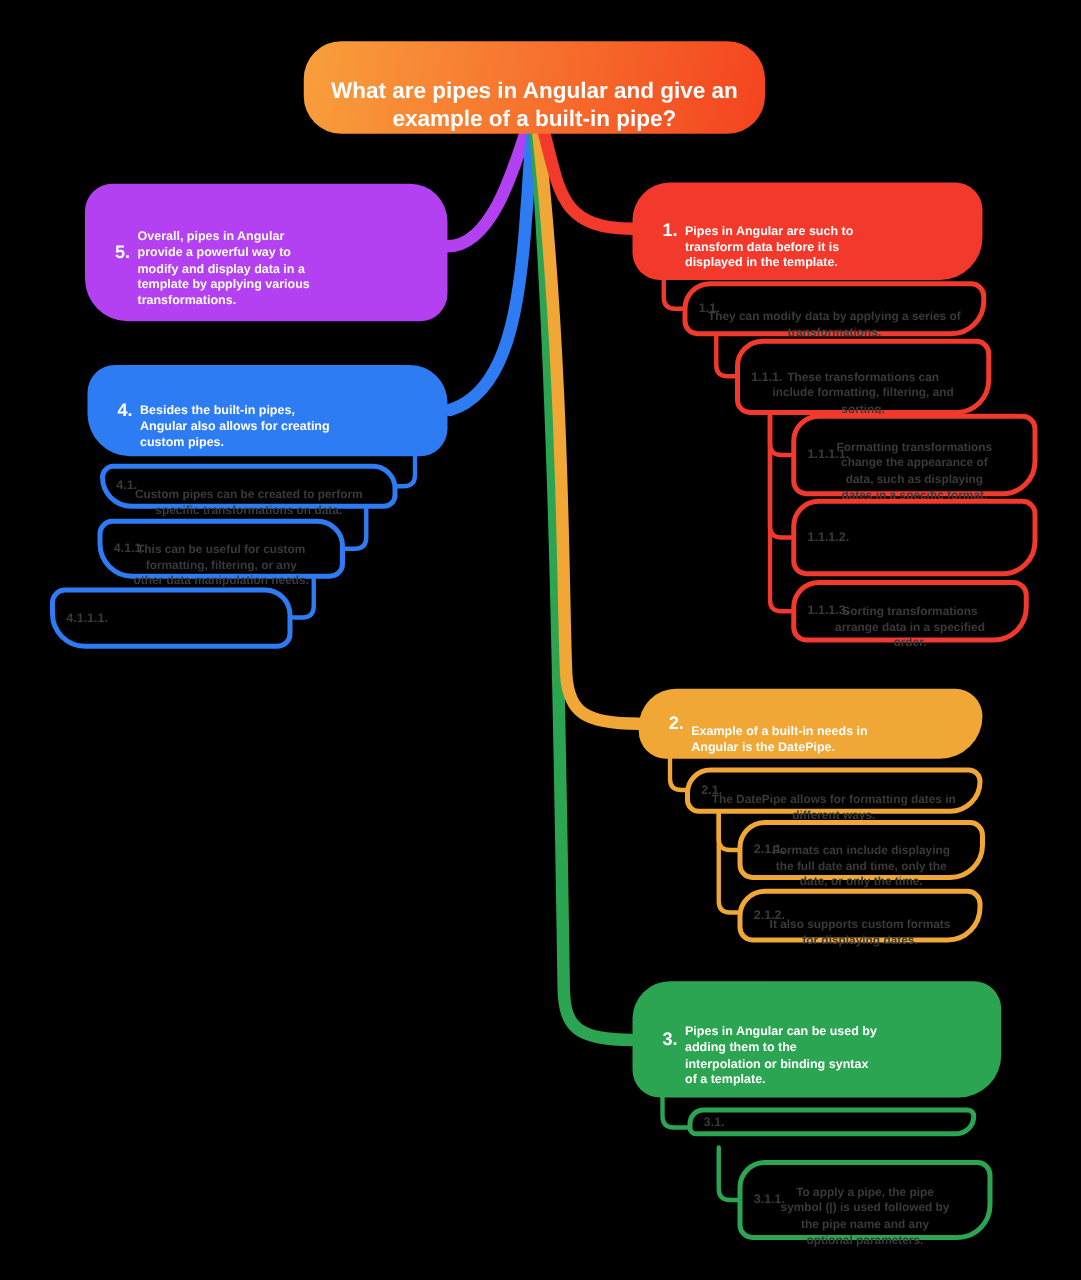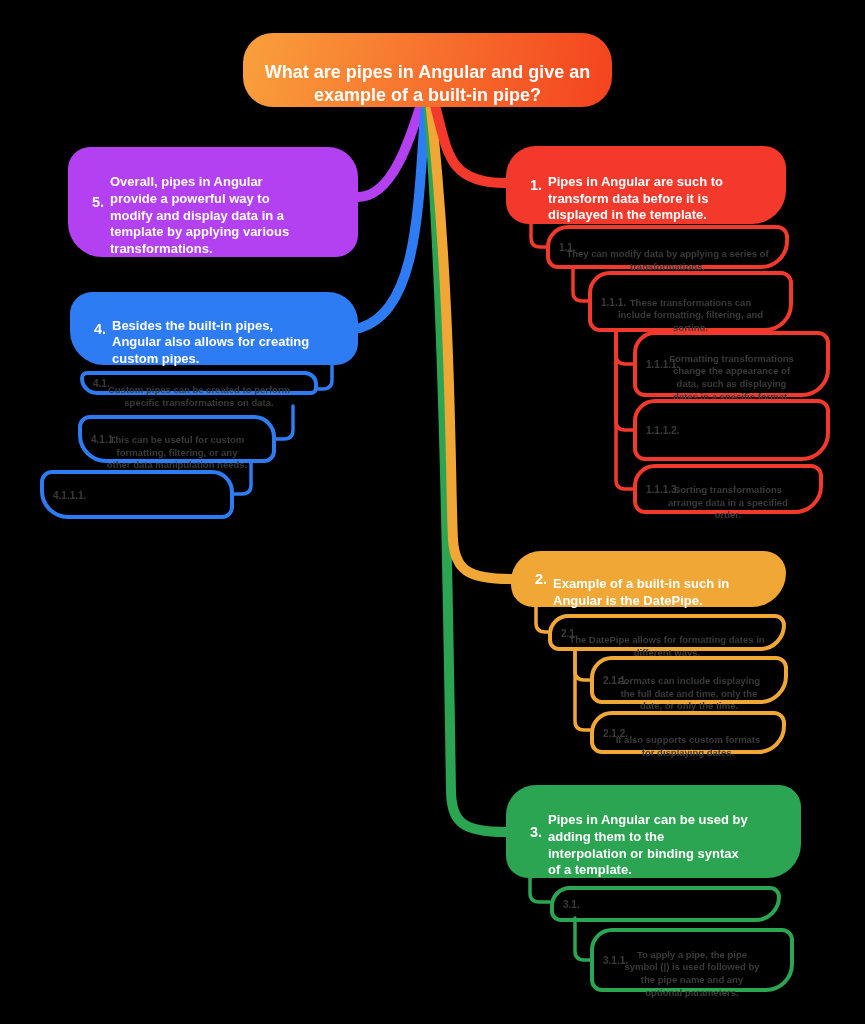--- a/index.html
+++ b/index.html
@@ -13,21 +13,21 @@
   .wire{stroke-width:3.5px;}
   .st-red{stroke:#F3392B;} .st-yellow{stroke:#F0A735;} .st-green{stroke:#2BA551;}
   .st-blue{stroke:#2E7CF4;} .st-purple{stroke:#B340F1;}
 
   .node{position:absolute;box-sizing:border-box;display:flex;align-items:center;}
   .txt{white-space:pre;margin-top:28px;}
 
   
   .fill{color:#fff;padding:4px 10px 4px 14px;}
   .fill .num{width:22px;min-width:22px;text-align:right;margin-right:6px;font-size:14.5px;}
-  .fill .txt{font-size:13px;line-height:1.28;text-align:left;}
+  .fill .txt{font-size:10px;line-height:1.28;text-align:left;}
   .r-side{border-radius:30px 22px 34px 22px;}
   .l-side{border-radius:22px 30px 22px 34px;}
   .bg-red{background:#F3392B;} .bg-yellow{background:#F0A735;} .bg-green{background:#2BA551;}
   .bg-blue{background:#2E7CF4;} .bg-purple{background:#B340F1;}
 
   
   #root{
     background:linear-gradient(100deg,#F9A03C 0%,#F4431F 100%);
     border-radius:30px;justify-content:center;color:#fff;padding:0 10px;
   }
@@ -48,24 +48,24 @@
   #n1_1     {left:546px;top:225px;width:243px;height:44px;}
   #n1_1_1   {left:588px;top:271px;width:205px;height:61px;}
   #n1_1_1_1 {left:633px;top:331px;width:197px;height:66px;}
   #n1_1_1_2 {left:633px;top:399px;width:197px;height:62px;}
   #n1_1_1_3 {left:633px;top:464px;width:190px;height:50px;}
   #n2       {left:511px;top:551px;width:275px;height:56px;}
   #n2_1     {left:548px;top:614px;width:238px;height:37px;}
   #n2_1_1   {left:590px;top:656px;width:198px;height:48px;}
   #n2_1_2   {left:590px;top:711px;width:196px;height:43px;}
   #n3       {left:506px;top:785px;width:295px;height:93px;}
-  #n3_1     {left:550px;top:886px;width:231px;height:36px;}
+  #n3_1     {left:550px;top:886px;width:231px;height:23px;}
   #n3_1_1   {left:590px;top:928px;width:204px;height:64px;}
   #n4       {left:70px; top:292px;width:288px;height:73px;}
-  #n4_1     {left:80px; top:371px;width:238px;height:24px;}
+  #n4_1     {left:80px; top:371px;width:238px;height:36px;}
   #n4_1_1   {left:78px; top:415px;width:198px;height:48px;}
   #n4_1_1_1 {left:40px; top:470px;width:194px;height:49px;}
   #n5       {left:68px; top:147px;width:290px;height:110px;}
 </style>
 </head>
 <body>
 
 <div id="canvas">
 
   <svg id="wires" viewBox="0 0 865 1024">
@@ -128,21 +128,21 @@
   </div>
   <div class="node outline r-side bd-red" id="n1_1_1_3">
     <span class="num">1.1.1.3.</span>
     <div class="txt">Sorting transformations
 arrange data in a specified
 order.</div>
   </div>
 
   <div class="node fill r-side bg-yellow" id="n2">
     <span class="num">2.</span>
-    <div class="txt">Example of a built-in such in
+    <div class="txt">Example of a built-in needs in
 Angular is the DatePipe.</div>
   </div>
   <div class="node outline r-side bd-yellow" id="n2_1">
     <span class="num">2.1.</span>
     <div class="txt">The DatePipe allows for formatting dates in
 different ways.</div>
   </div>
   <div class="node outline r-side bd-yellow" id="n2_1_1">
     <span class="num">2.1.1.</span>
     <div class="txt">Formats can include displaying

